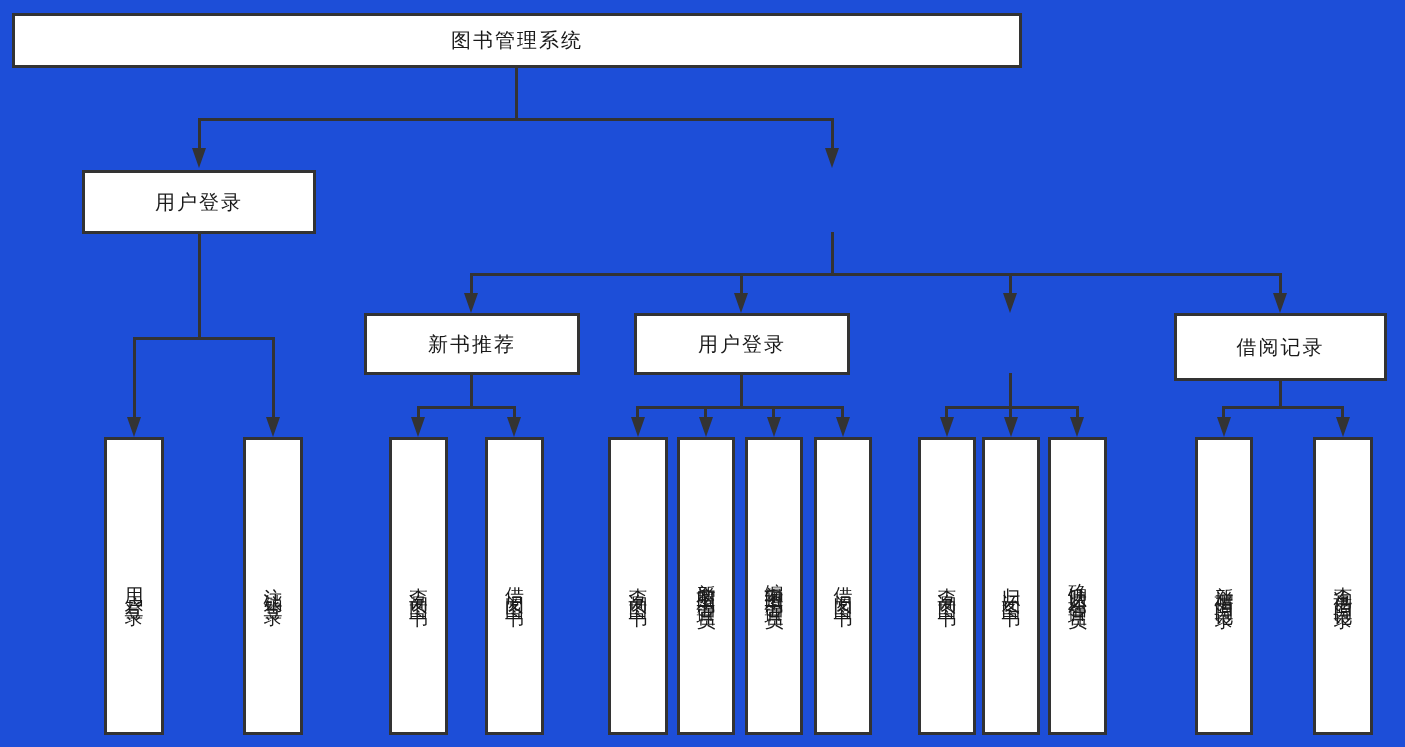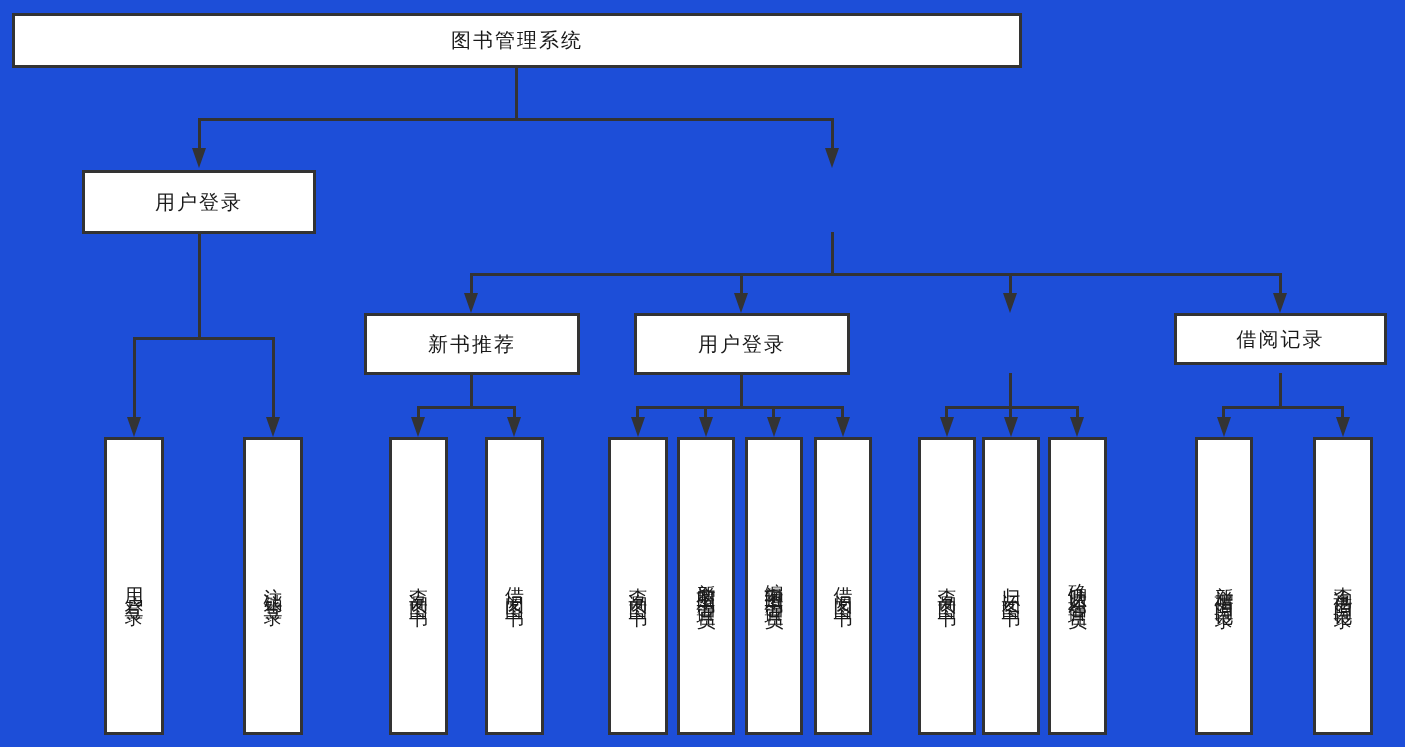--- a/index.html
+++ b/index.html
@@ -70,21 +70,21 @@
 
   <div class="hnode" style="left:364px;top:313px;width:216px;height:62px;">
     <span>新书推荐</span>
   </div>
 
   <div class="hnode" style="left:634px;top:313px;width:216px;height:62px;">
     <span>用户登录</span>
   </div>
 
 
-  <div class="hnode" style="left:1174px;top:313px;width:213px;height:52px;">
+  <div class="hnode" style="left:1174px;top:313px;width:213px;height:68px;">
     <span>借阅记录</span>
   </div>
 
   <div class="vnode" style="left:104px;top:437px;width:60px;height:298px;">
     <span>用户登录</span>
   </div>
 
   <div class="vnode" style="left:243px;top:437px;width:60px;height:298px;">
     <span>注销登录</span>
   </div>

